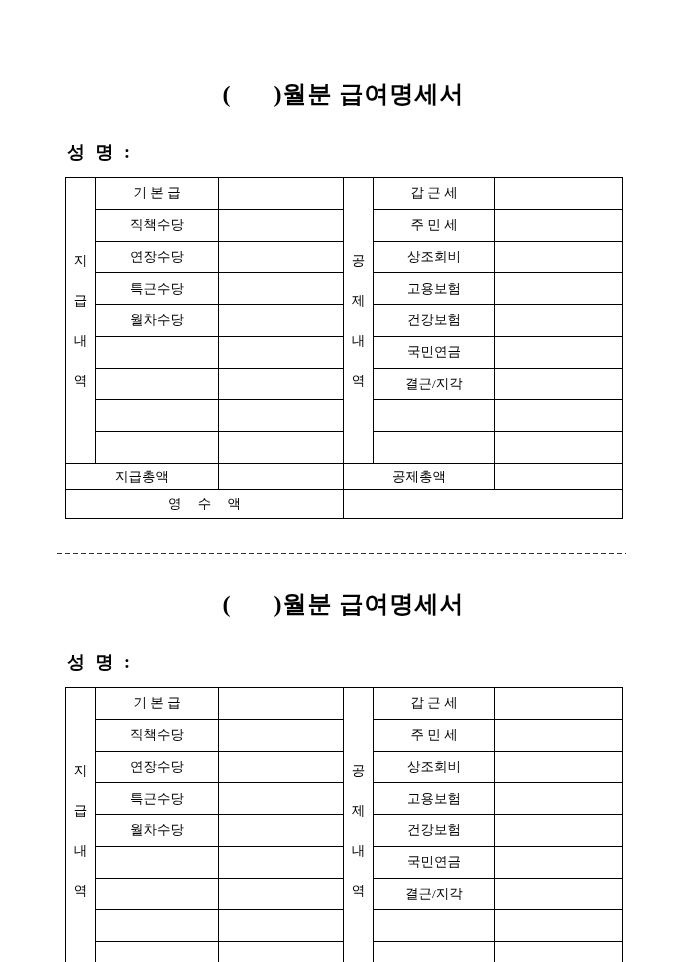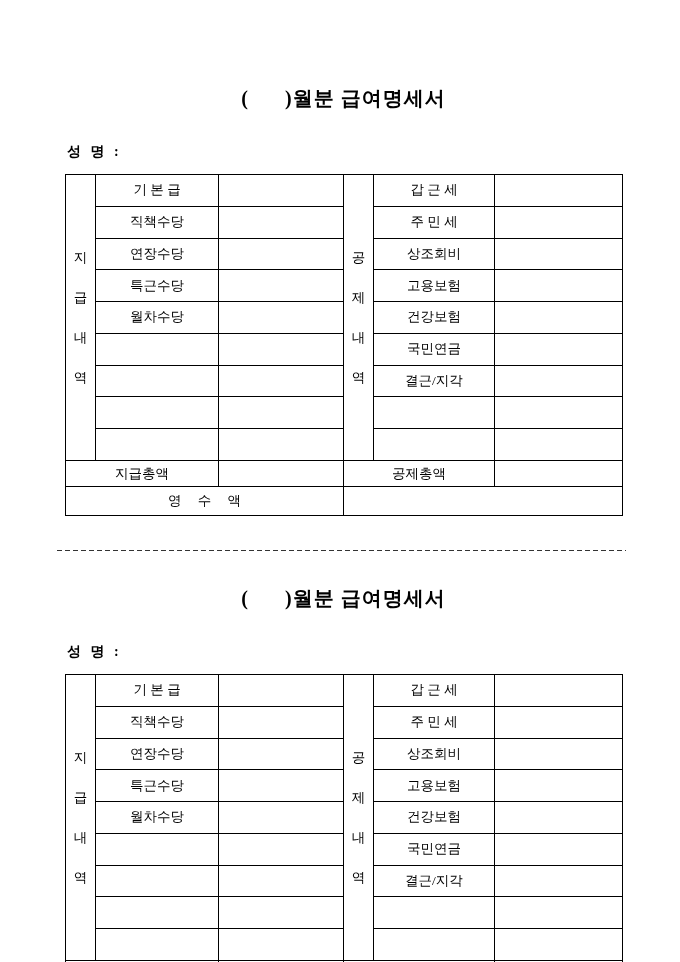--- a/index.html
+++ b/index.html
@@ -5,30 +5,30 @@
   html, body { margin: 0; padding: 0; }
   body {
     width: 680px;
     height: 962px;
     background: #ffffff;
     color: #000000;
     font-family: "Liberation Serif", "DejaVu Serif", serif;
   }
   .sheet { padding: 78px 58px 0 65px; }
   .form-title {
-    margin: 7px;
+    margin: 0;
     text-align: center;
-    font-size: 20px;
+    font-size: 24px;
     font-weight: 700;
     letter-spacing: 1px;
     white-space: pre;
   }
   .name-row { margin: 30px 0 13px 2px; }
   .name-label {
-    font-size: 14px;
+    font-size: 18px;
     font-weight: 700;
     letter-spacing: 3px;
     white-space: pre;
   }
   table.pay {
     border-collapse: collapse;
     table-layout: fixed;
     width: 557px;
   }
   .pay td {

